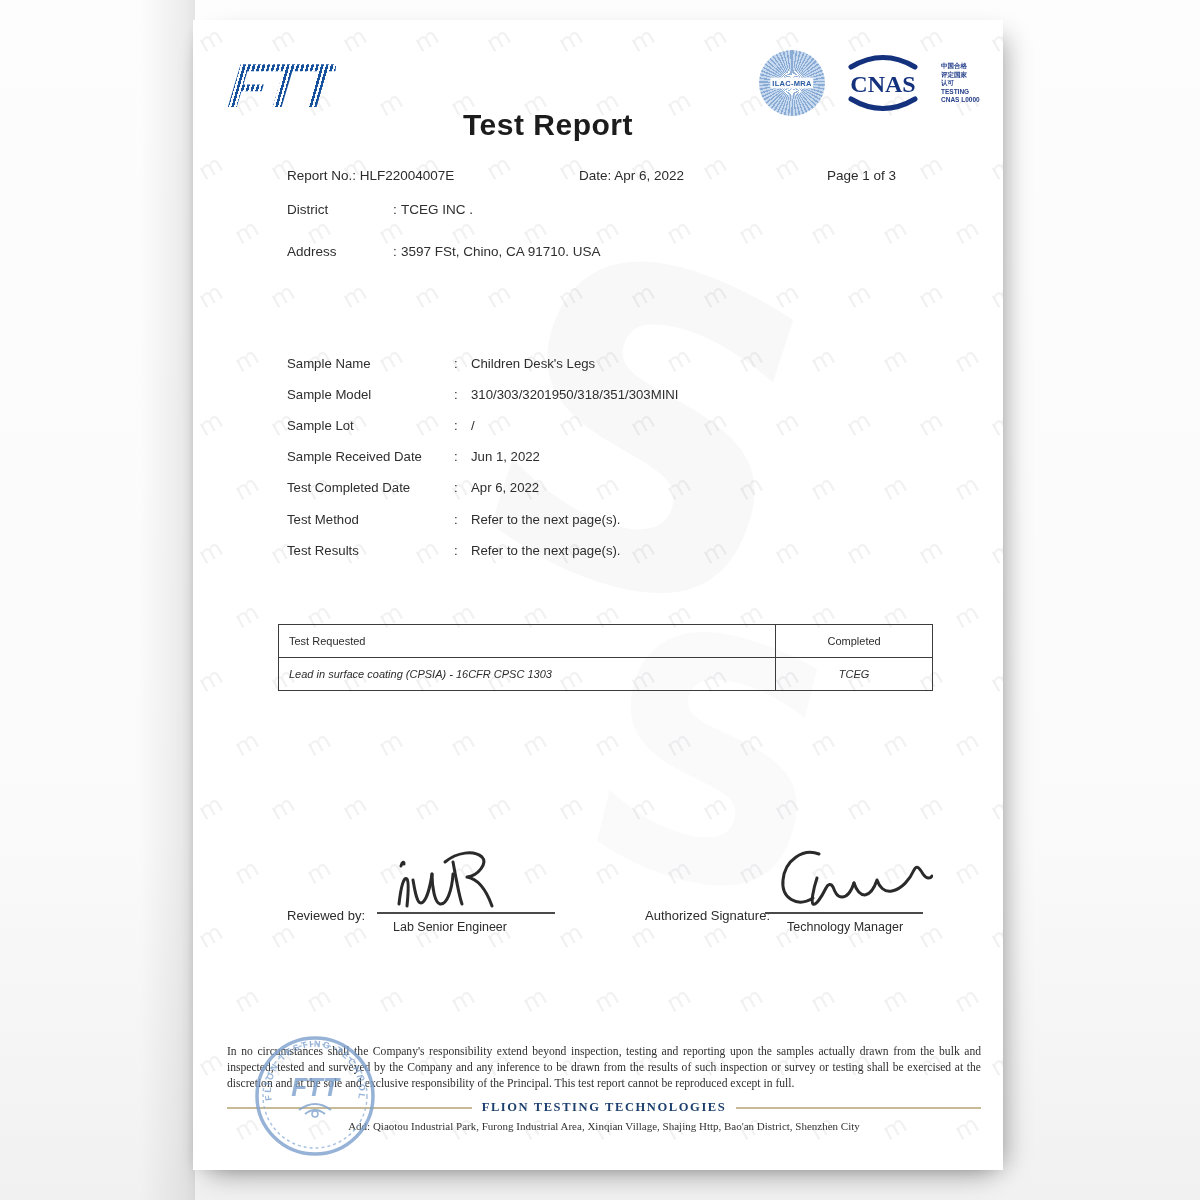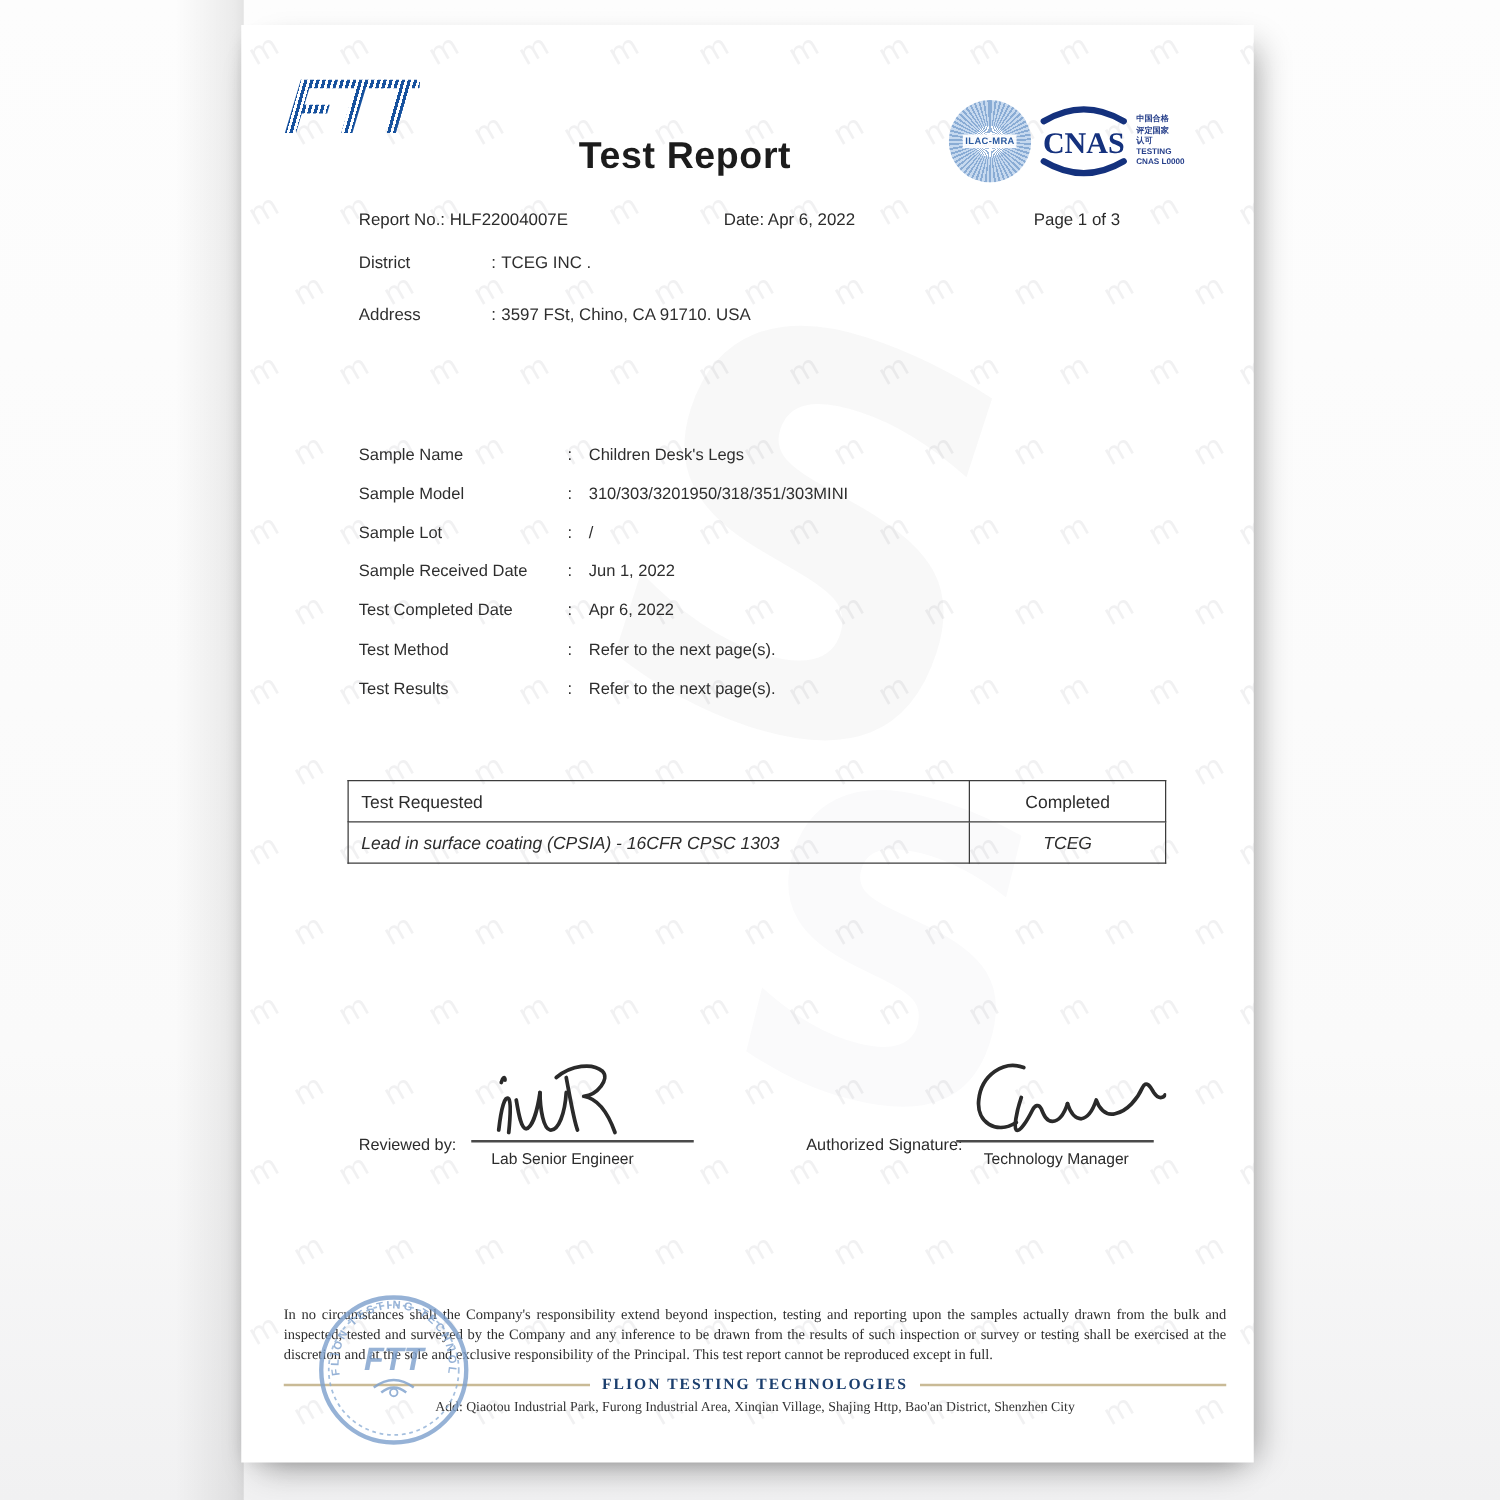--- a/index.html
+++ b/index.html
@@ -26,21 +26,21 @@
   .content { position:absolute; inset:0; z-index:1; color:#2e2e2e; }
 
   
   .ftt-logo { position:absolute; left:36px; top:30px; font:italic 900 62px "Liberation Sans", sans-serif;
     letter-spacing:-3px; transform:skewX(-6deg);
     background:repeating-linear-gradient(100deg, #16519e 0px, #16519e 2.6px, rgba(255,255,255,0) 2.6px, rgba(255,255,255,0) 4.8px);
     -webkit-background-clip:text; background-clip:text; color:transparent; }
   .report-title { position:absolute; left:0; right:100px; top:88px; text-align:center;
     font-size:30px; font-weight:bold; color:#1c1c1c; letter-spacing:.5px; }
 
-  .seal-row { position:absolute; left:566px; top:60px; display:flex; align-items:center; gap:4px; }
+  .seal-row { position:absolute; left:566px; top:30px; display:flex; align-items:center; gap:20px; }
   .ilac-seal { position:relative; width:66px; height:66px; border-radius:50%;
     background:
       repeating-conic-gradient(from 0deg at 50% 50%, rgba(122,160,205,.8) 0deg 3deg, rgba(255,255,255,0) 3deg 6.6deg),
       radial-gradient(circle, #ffffff 0 26%, rgba(188,210,236,.85) 27% 100%); }
   .ilac-label { position:absolute; left:50%; top:50%; transform:translate(-50%,-50%);
     background:rgba(255,255,255,.92); padding:1px 2px; font-size:7.5px; font-weight:bold;
     color:#2a5aa0; letter-spacing:.3px; white-space:nowrap; }
   .cnas-box { width:76px; height:62px; }
   .cnas-side { display:flex; flex-direction:column; gap:1px; font-size:6.5px; line-height:7.5px;
     color:#27408b; font-weight:bold; }
@@ -62,21 +62,21 @@
     font-weight:bold; line-height:20px; color:#222; }
 
   
   .field-row { position:absolute; font-size:13.2px; color:#2e2e2e; }
   .field-row .lbl { position:absolute; left:94px; width:165px; }
   .field-row .col { position:absolute; left:261px; }
   .field-row .val { position:absolute; left:278px; white-space:nowrap; }
 
   
   .req-table { position:absolute; left:85px; top:604px; width:655px; border-collapse:collapse;
-    font-size:14px; color:#2c2c2c; }
+    font-size:11px; color:#2c2c2c; }
   .req-table th, .req-table td { border:1.6px solid #3c3c3c; }
   .req-table th { font-weight:normal; height:33px; }
   .req-table td { height:33px;font-style:italic; }
   .req-table .c1 { width:498px; text-align:left; padding-left:10px; }
   .req-table .c2 { width:157px; text-align:center; }
 
   
   .sig-label { position:absolute; font-size:13px; color:#2c2c2c; }
   .sig-line { position:absolute; border-top:2px solid #4a4a4a; }
   .sig-title { position:absolute; font-size:12.5px; color:#2c2c2c; }

